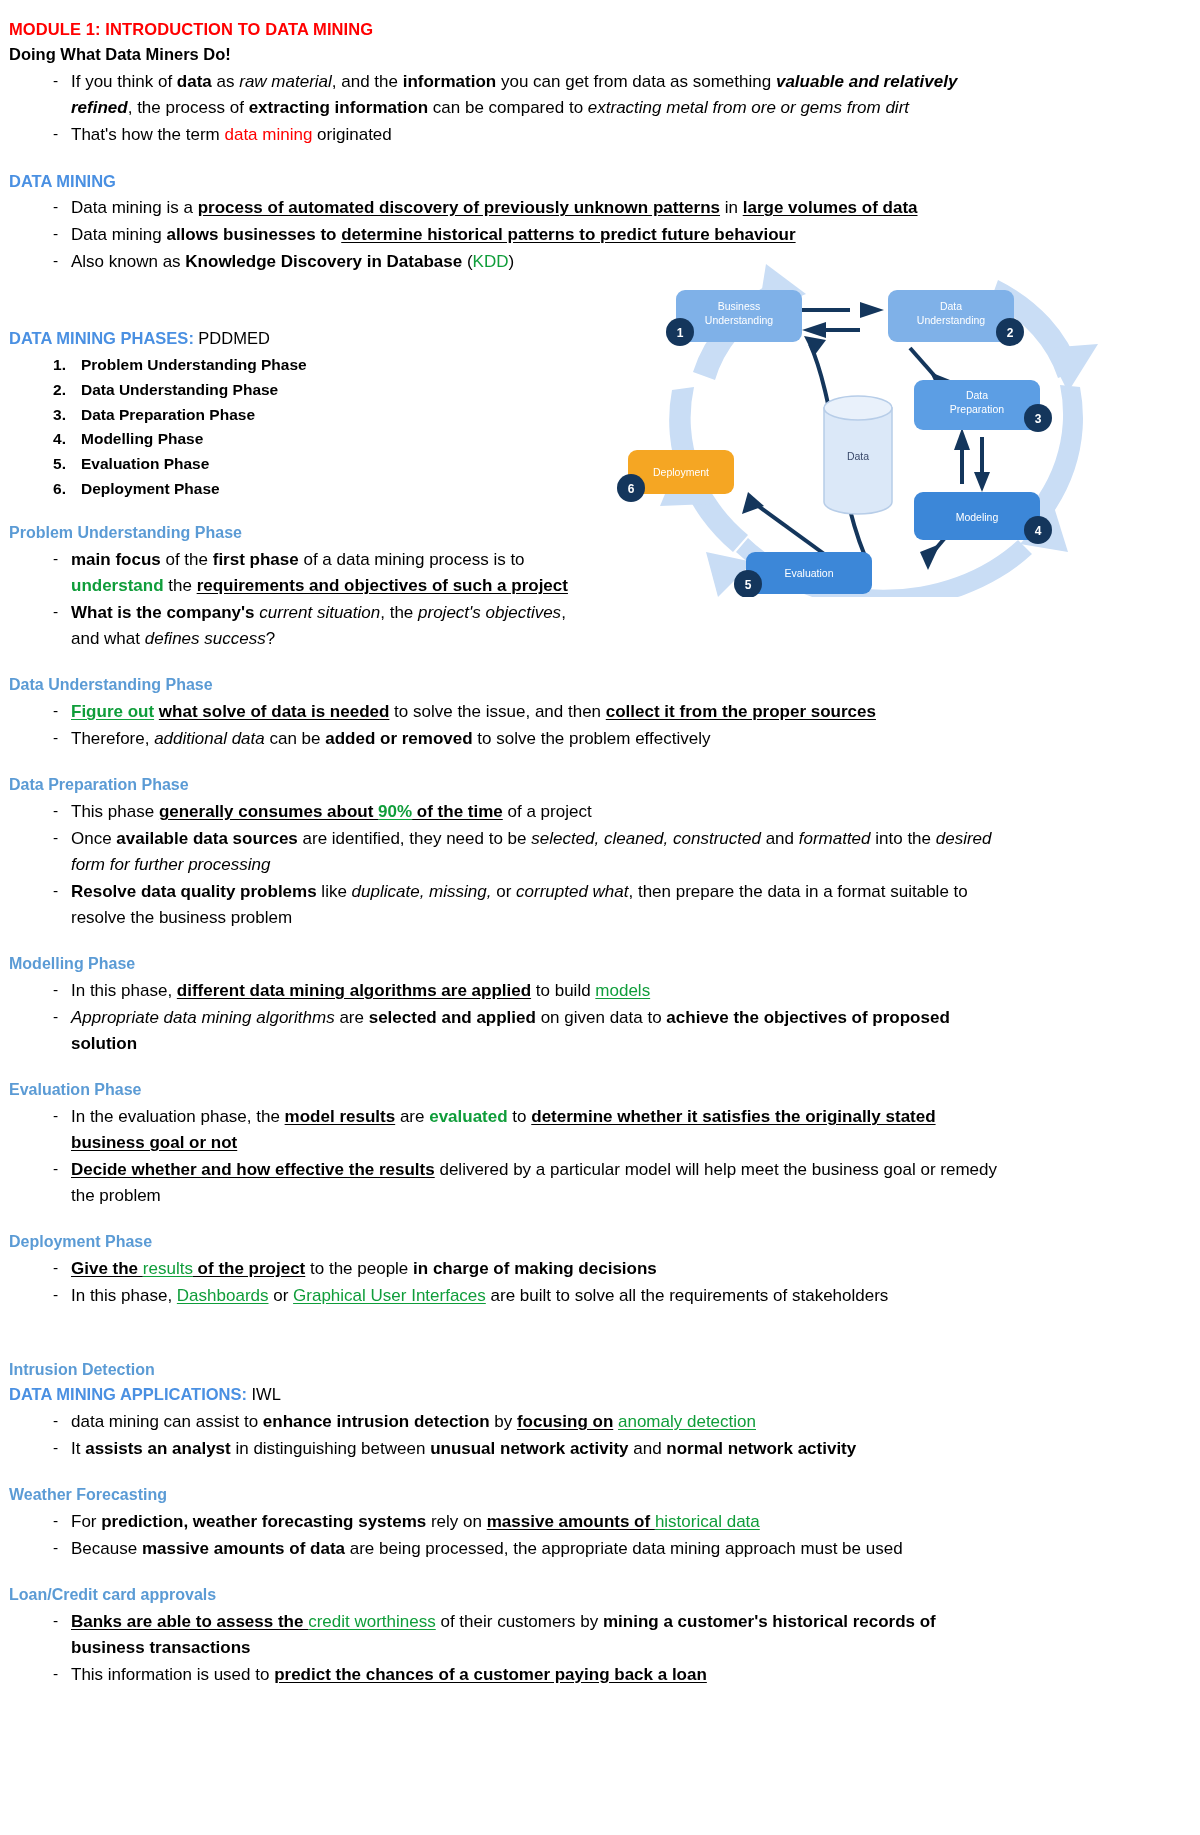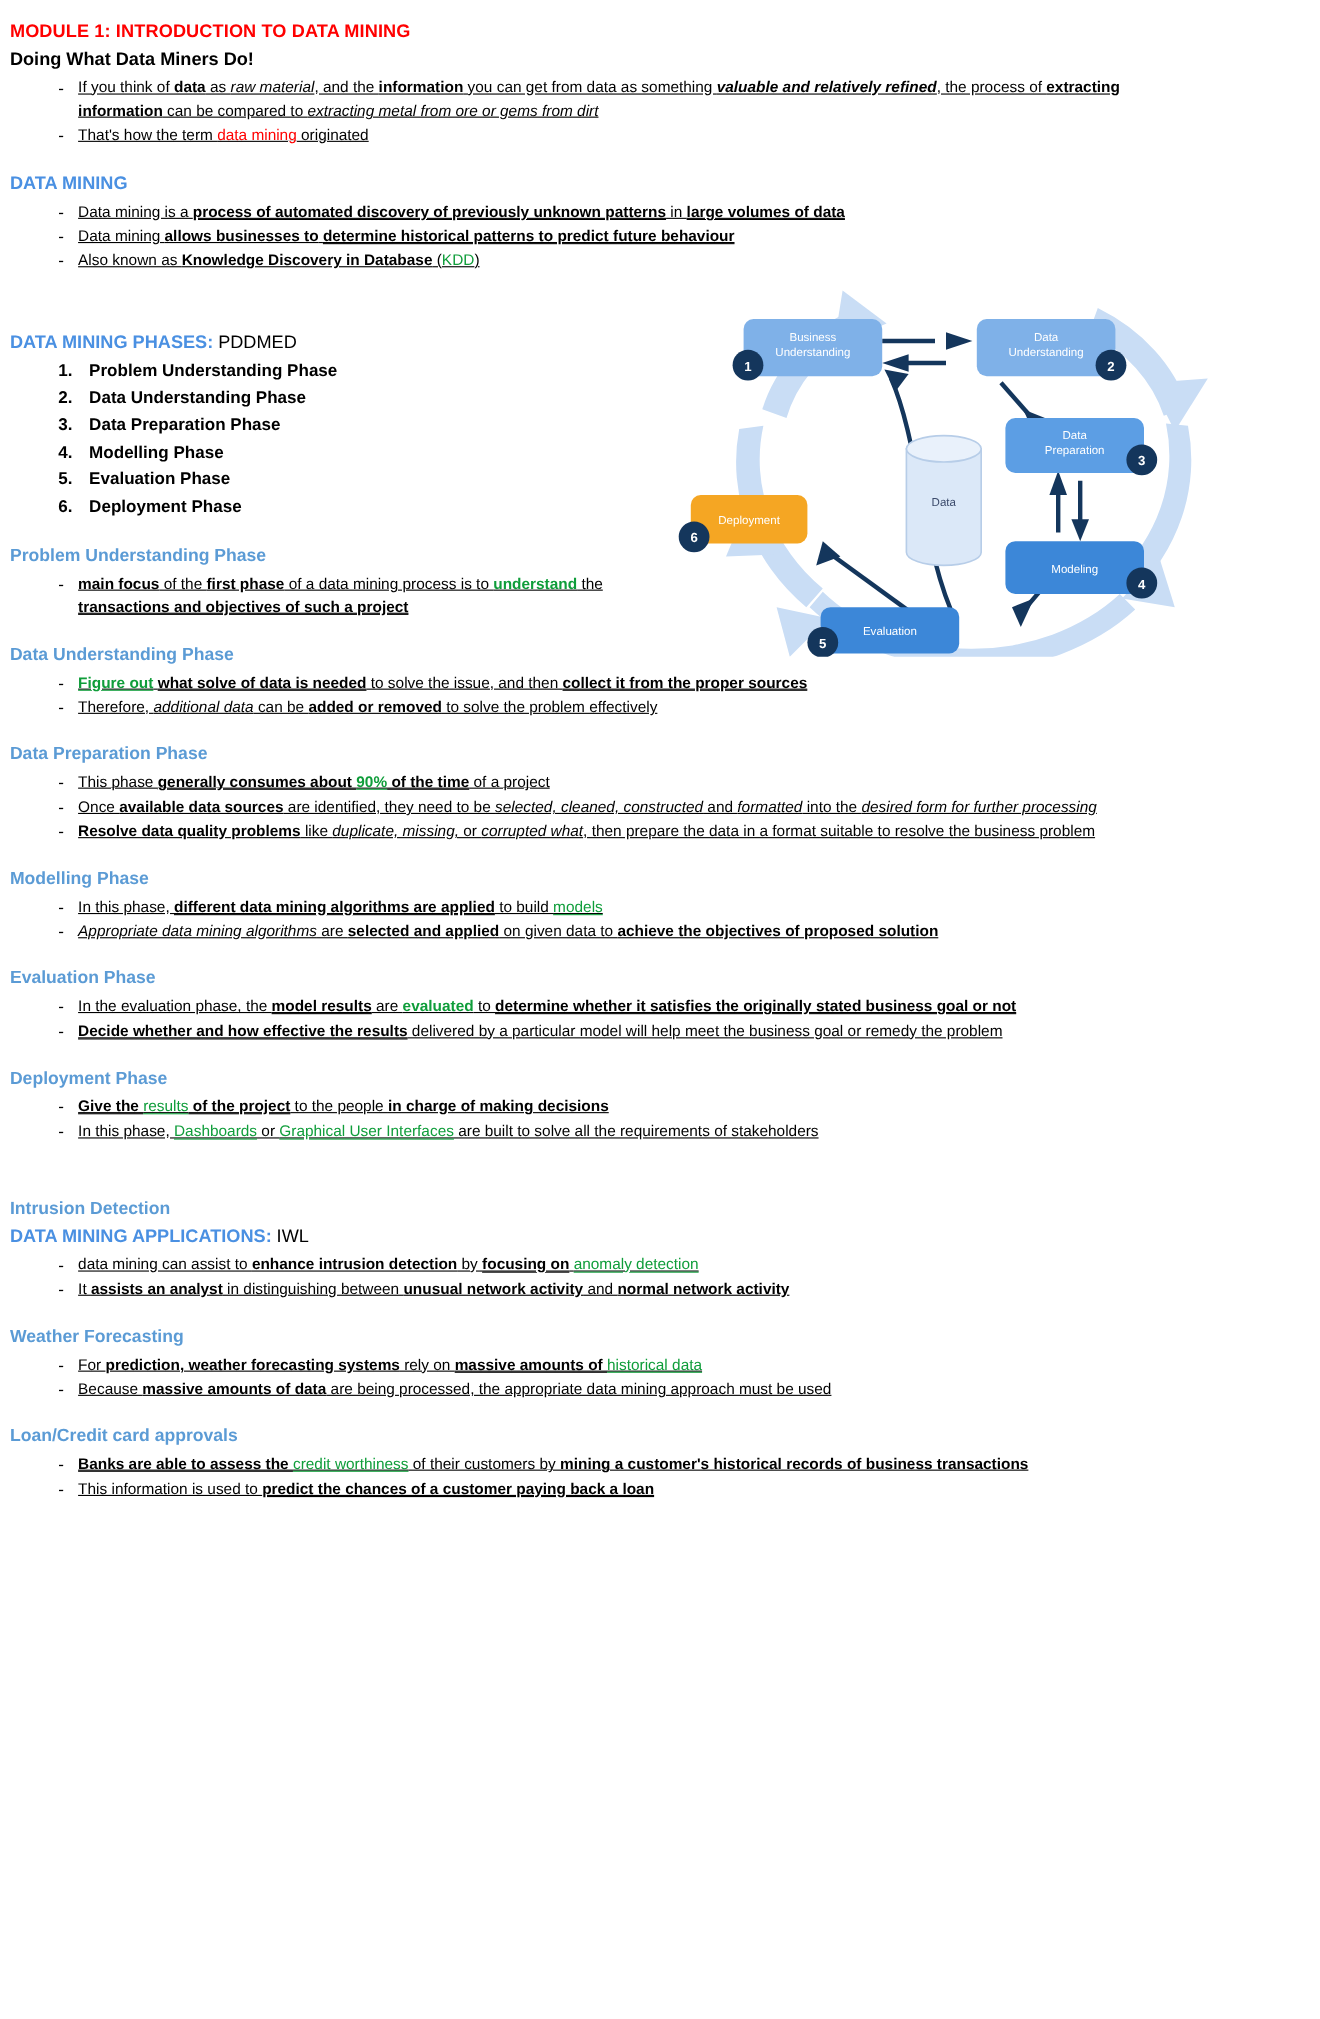--- a/index.html
+++ b/index.html
@@ -18,21 +18,21 @@
   .h-blue-sub { color:#5b9bd5; font-weight:bold; font-size:16px; line-height:1.5; }
   .plain   { color:#000; font-weight:normal; }
 
   .blk { margin:0; }
   .gap-md { height:20px; }
   .gap-lg { height:34px; }
 
   ul.dash { list-style:none; margin:2px 0 0 0; padding:0; }
   ul.dash > li {
     position:relative; padding-left:62px; margin:0 0 1px 0;
-    font-size:14px; line-height:1.53; color:#000;text-decoration:underline;
+    font-size:17px; line-height:1.53; color:#000;
   }
   ul.dash > li::before {
     content:"-"; position:absolute; left:44px; top:0; color:#000; font-size:15.5px;
   }
   ol.num { list-style:none; margin:2px 0 0 0; padding:0; counter-reset:ph; }
   ol.num > li {
     position:relative; padding-left:72px; margin:0 0 1px 0;
     font-size:15.5px; line-height:1.53; font-weight:bold; color:#000;
     counter-increment:ph;
   }
@@ -94,21 +94,22 @@
     <li>Data Preparation Phase</li>
     <li>Modelling Phase</li>
     <li>Evaluation Phase</li>
     <li>Deployment Phase</li>
   </ol>
 
   <div class="gap-md"></div>
 
   <div class="blk h-blue-sub">Problem Understanding Phase</div>
   <ul class="dash narrow">
-    <li><b>main focus</b> of the <b>first phase</b> of a data mining process is to <b class="g">understand</b> the <b class="u">transactions and objectives of such a project</b></li>
+    <li><b>main focus</b> of the <b>first phase</b> of a data mining process is to <b class="g">understand</b> the <b class="u">requirements and objectives of such a project</b></li>
+    <li><b>What is the company's</b> <i>current situation</i>, the <i>project's objectives</i>, and what <i>defines success</i>?</li>
   </ul>
 
   <div class="gap-md"></div>
 
   <div class="blk h-blue-sub">Data Understanding Phase</div>
   <ul class="dash wide">
     <li><b class="gu">Figure out</b> <b class="u">what solve of data is needed</b> to solve the issue, and then <b class="u">collect it from the proper sources</b></li>
     <li>Therefore, <i>additional data</i> can be <b>added or removed</b> to solve the problem effectively</li>
   </ul>
 

